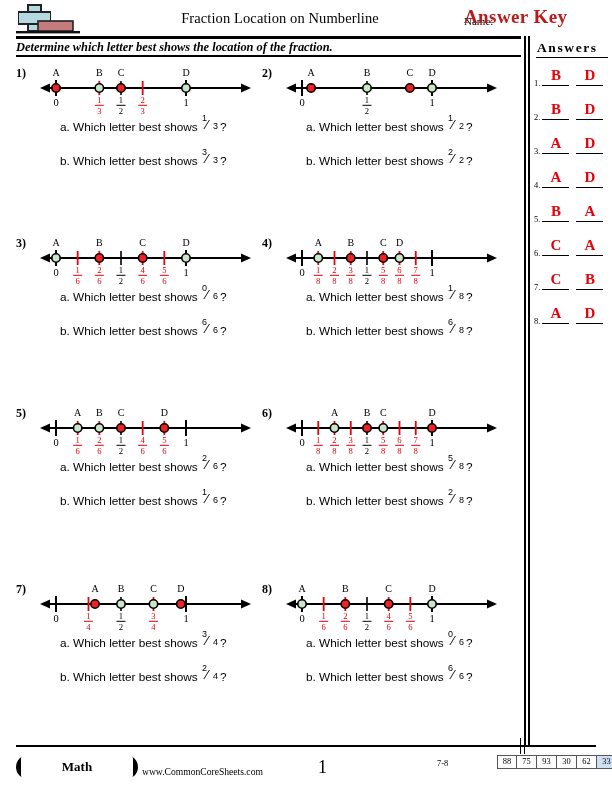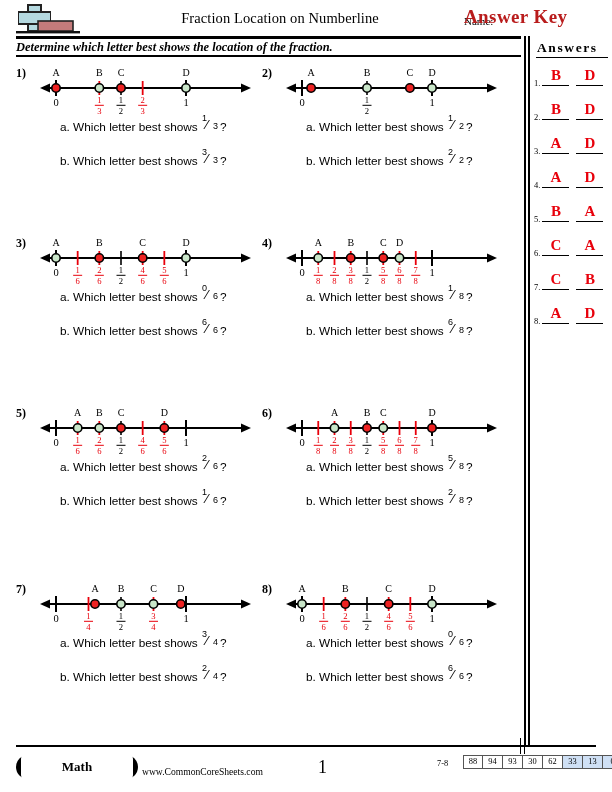--- a/index.html
+++ b/index.html
@@ -95,21 +95,21 @@
   }
   .site{position:absolute;left:142px;top:766px;font-size:9.6px;}
   .pagenum{position:absolute;left:318px;top:757px;font-size:18px;}
   .range{position:absolute;left:437px;top:759px;font-size:8.4px;}
   .scale{position:absolute;left:463px;top:755px;height:14px;display:flex;}
   .scale div{
     width:20px;height:13.5px;border:1px solid #555;border-left:none;
     font-size:8.4px;display:flex;align-items:center;justify-content:center;
     box-sizing:border-box;
   }
-  .scale div:first-child{border-left:1px solid #555;}
+  .scale div:first-child{border-left:1px solid #555;margin-left:34px;}
   .scale div.hl{background:#cfe0f5;}
   .foot-tick1{position:absolute;left:520px;top:738px;width:1.4px;height:16px;background:#000;}
   .foot-tick2{position:absolute;left:524px;top:738px;width:1.4px;height:16px;background:#000;}
 </style>
 </head>
 <body>
 
 <div class="page">
 
   <div class="header">
@@ -524,21 +524,21 @@
   <div class="foot-tick2"></div>
   <div class="foot-rule"></div>
   <div class="badge">
     <div class="badge-inner">Math</div>
   </div>
   <div class="site">www.CommonCoreSheets.com</div>
   <div class="pagenum">1</div>
   <div class="range">7-8</div>
   <div class="scale" id="score-scale">
       <div>88</div>
-      <div>94</div>
+      <div>75</div>
       <div>93</div>
       <div>30</div>
       <div>62</div>
       <div class="hl">33</div>
       <div class="hl">13</div>
       <div class="hl">0</div>
     </div>
 
 </div>
 

